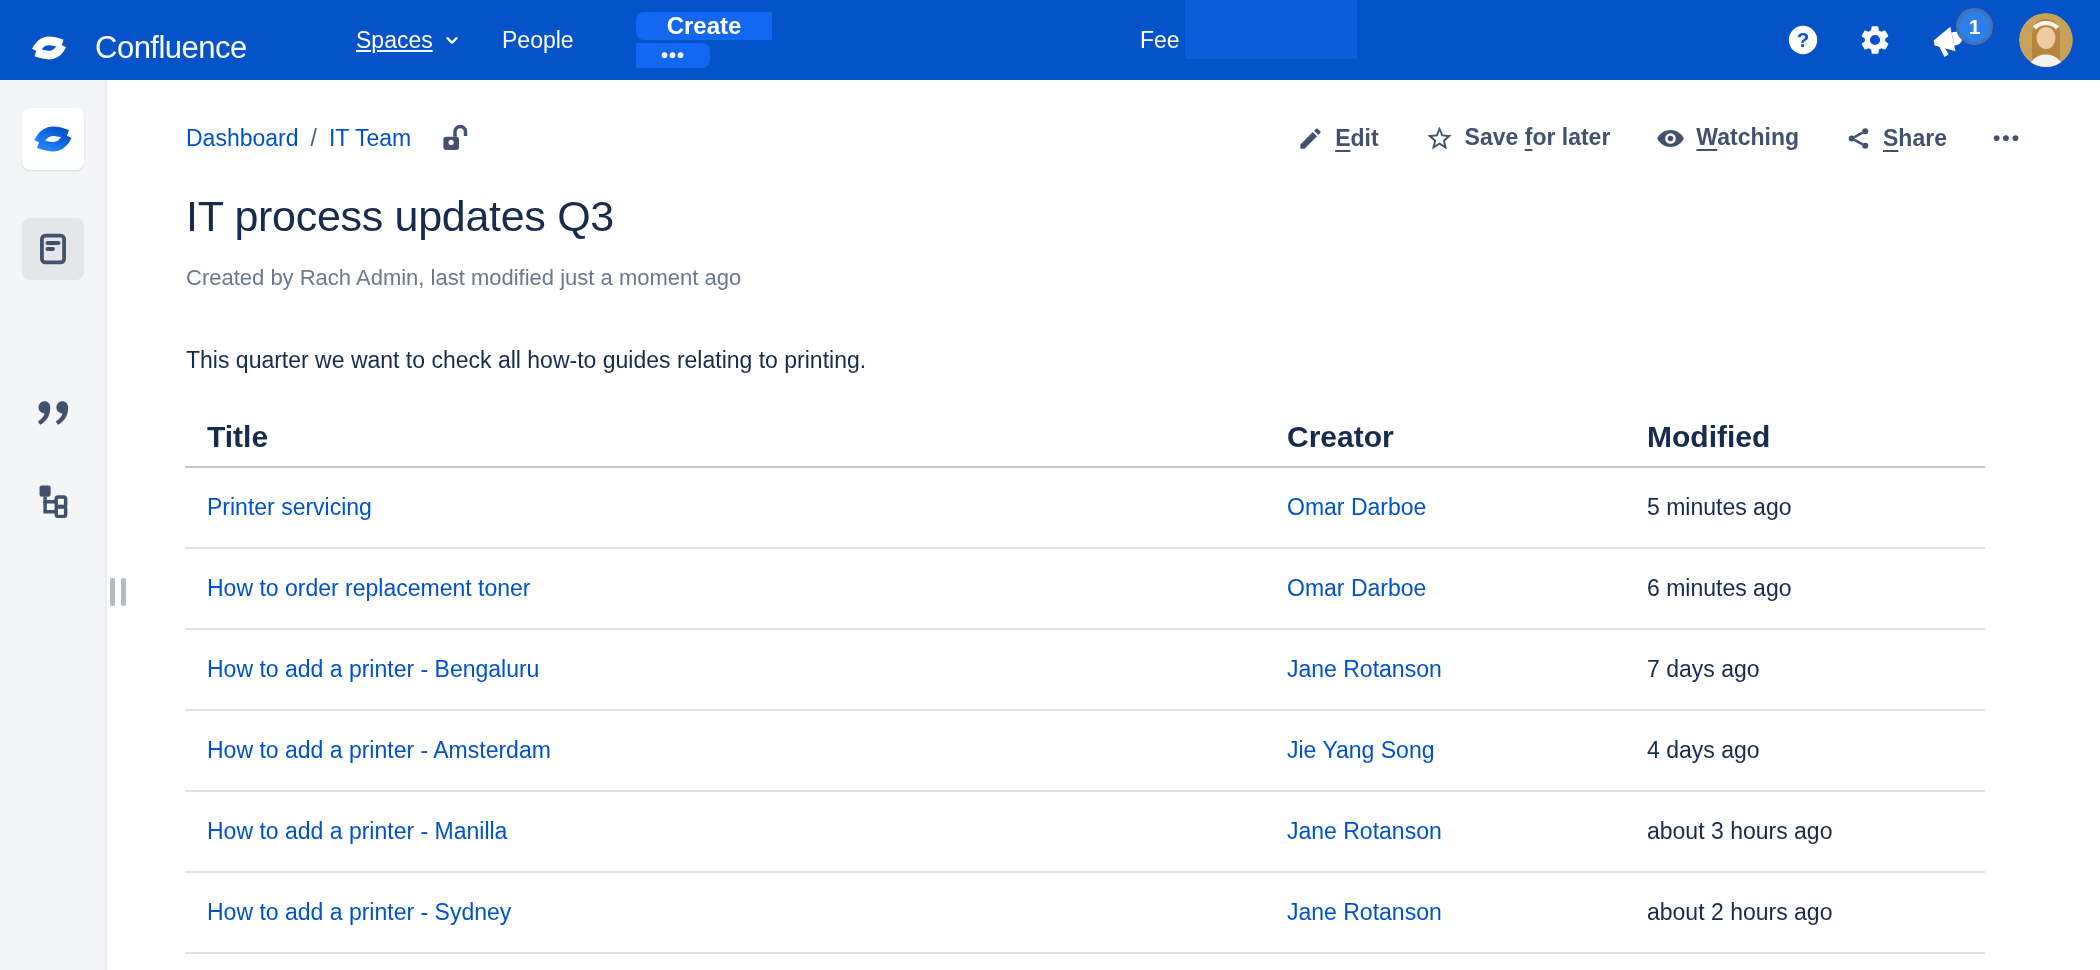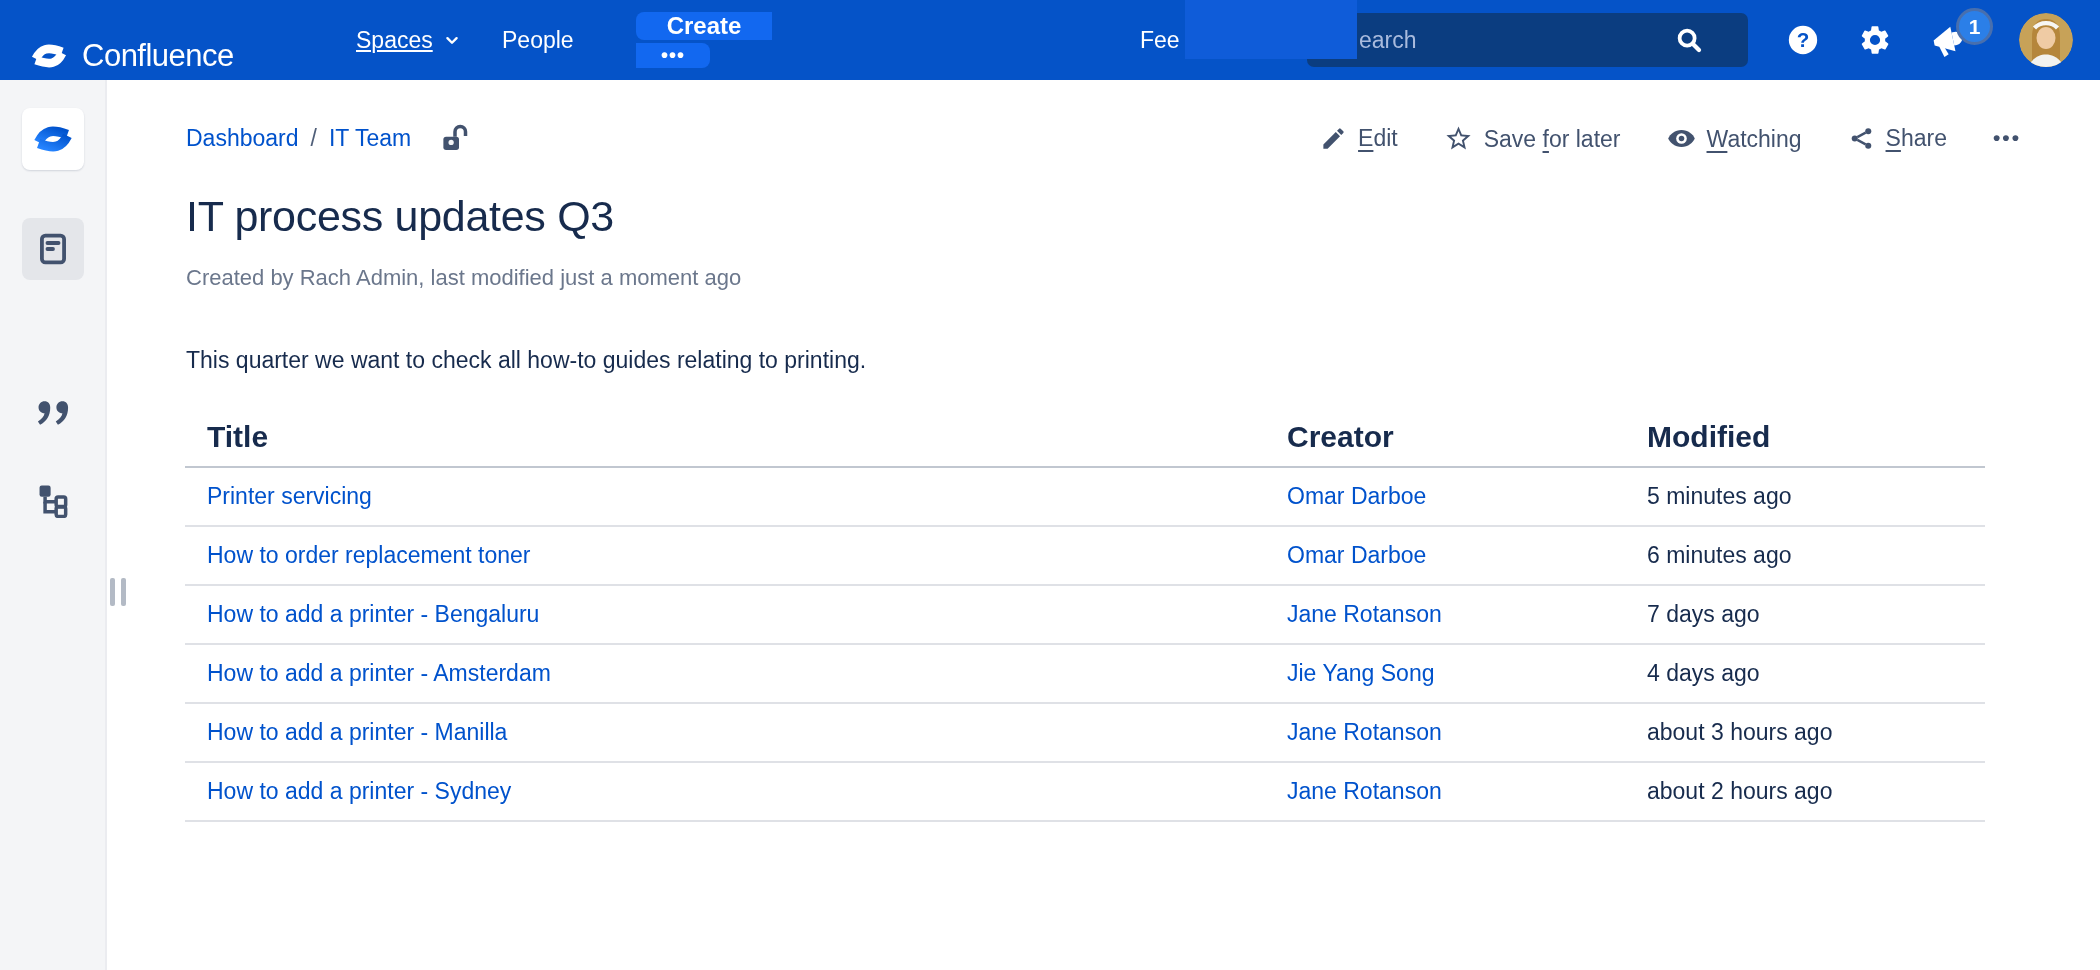--- a/index.html
+++ b/index.html
@@ -7,21 +7,21 @@
     --link:#0052CC; --dark:#172B4D; --slate:#42526E; --muted:#6B778C;
     --sidebar:#F4F5F7; --tile:#E4E6EA; --hdrline:#C1C7D0; --rowline:#DFE1E6;
   }
   *{box-sizing:border-box;margin:0;padding:0;}
   html,body{width:2100px;height:970px;overflow:hidden;}
   body{font-family:"Liberation Sans","DejaVu Sans",sans-serif;background:#fff;position:relative;}
 
   
   .topbar{position:absolute;left:0;top:0;width:2100px;height:80px;background:var(--nav);z-index:5;}
   .topbar .abs{position:absolute;display:flex;align-items:center;}
-  .brand{left:28px;top:16px;height:80px;gap:12px;cursor:pointer;}
+  .brand{left:28px;top:8px;height:80px;gap:25px;cursor:pointer;}
   .brand-text{color:#fff;font-size:31px;font-weight:500;letter-spacing:-0.5px;}
   .navitem{top:0;height:80px;color:#fff;font-size:23px;gap:8px;cursor:pointer;}
   .nav-spaces{left:356px;text-decoration:underline;}
   .nav-people{left:502px;}
   .nav-feed{left:1140px;}
   .create-group{left:636px;top:12px;height:56px;display:flex;gap:3px;position:absolute;flex-direction:column;}
   .btn-create{background:var(--create);color:#fff;border:none;font-family:inherit;
     font-size:24px;font-weight:700;width:136px;height:56px;border-radius:8px 0 0 8px;cursor:pointer;}
   .btn-create-more{background:var(--create);color:#fff;border:none;font-family:inherit;
     font-size:20px;font-weight:700;width:74px;height:56px;border-radius:0 8px 8px 0;cursor:pointer;letter-spacing:1px;}
@@ -52,30 +52,30 @@
 
   
   .content{position:absolute;left:109px;top:80px;width:1991px;height:890px;background:#fff;
     padding:36px 79px 0 77px;}
   .header-row{display:flex;justify-content:space-between;align-items:center;height:44px;}
   .crumbs{display:flex;align-items:center;font-size:23px;}
   .crumbs a{color:var(--link);text-decoration:none;cursor:pointer;}
   .crumb-sep{color:#505F79;margin:0 12px;}
   .lockbtn{margin-left:28px;display:flex;align-items:center;color:var(--slate);cursor:pointer;}
   .actions{display:flex;align-items:center;gap:46px;color:var(--slate);font-size:23px;}
-  .action{display:flex;align-items:flex-end;gap:11px;cursor:pointer;white-space:nowrap;}
+  .action{display:flex;align-items:flex-start;gap:11px;cursor:pointer;white-space:nowrap;font-weight:bold;}
   .action u{text-underline-offset:4px;}
   .action-more{font-weight:700;letter-spacing:2px;cursor:pointer;font-size:21px;}
   .page-title{margin-top:32px;font-size:43px;font-weight:500;color:var(--dark);letter-spacing:-0.3px;}
   .byline{margin-top:24px;font-size:22px;color:var(--muted);}
   .intro{margin-top:56px;font-size:23px;color:var(--dark);}
   table{border-collapse:collapse;table-layout:fixed;width:1800px;margin-top:33px;margin-left:-1px;}
   th{font-size:30px;font-weight:700;color:var(--dark);text-align:left;padding:0 0 0 22px;height:60px;
     border-bottom:2px solid var(--hdrline);}
-  td{font-size:23px;padding:0 0 0 22px;height:59px;border-bottom:2px solid var(--rowline);margin-top:30px;}
+  td{font-size:23px;padding:0 0 0 22px;height:81px;border-bottom:2px solid var(--rowline);margin-top:30px;}
   td a{color:var(--link);text-decoration:none;cursor:pointer;}
   td.mod{color:var(--dark);}
   .c-title{width:1080px;} .c-creator{width:360px;} .c-mod{width:360px;}
   svg{display:block;}
 </style>
 </head>
 <body>
 
 <header class="topbar">
   <div class="abs brand">
@@ -102,29 +102,20 @@
 
   <div class="create-group">
     <button class="btn-create">Create</button>
     <button class="btn-create-more">•••</button>
   </div>
 
   <div class="abs navitem nav-feed">
     <span>Fee</span>
   </div>
 
-  <div class="searchbox">
-    <span class="search-ph">earch</span>
-    <span class="search-ic">
-      <svg width="30" height="30" viewBox="0 0 24 24" fill="none">
-        <circle cx="10.5" cy="10.5" r="6" stroke="#fff" stroke-width="3"></circle>
-        <path d="M15.2 15.2 L20 20" stroke="#fff" stroke-width="3.4" stroke-linecap="round"></path>
-      </svg>
-    </span>
-  </div>
   <div class="nav-overlay"></div>
 
   <div class="abs iconbtn ic-help">
     <span>
       <svg width="34" height="34" viewBox="0 0 24 24">
         <circle cx="12" cy="12" r="10" fill="#fff"></circle>
         <text x="12" y="17" text-anchor="middle" font-size="14.5" font-weight="700" fill="#0553C8" font-family="Liberation Sans, sans-serif">?</text>
       </svg>
     </span>
   </div>

